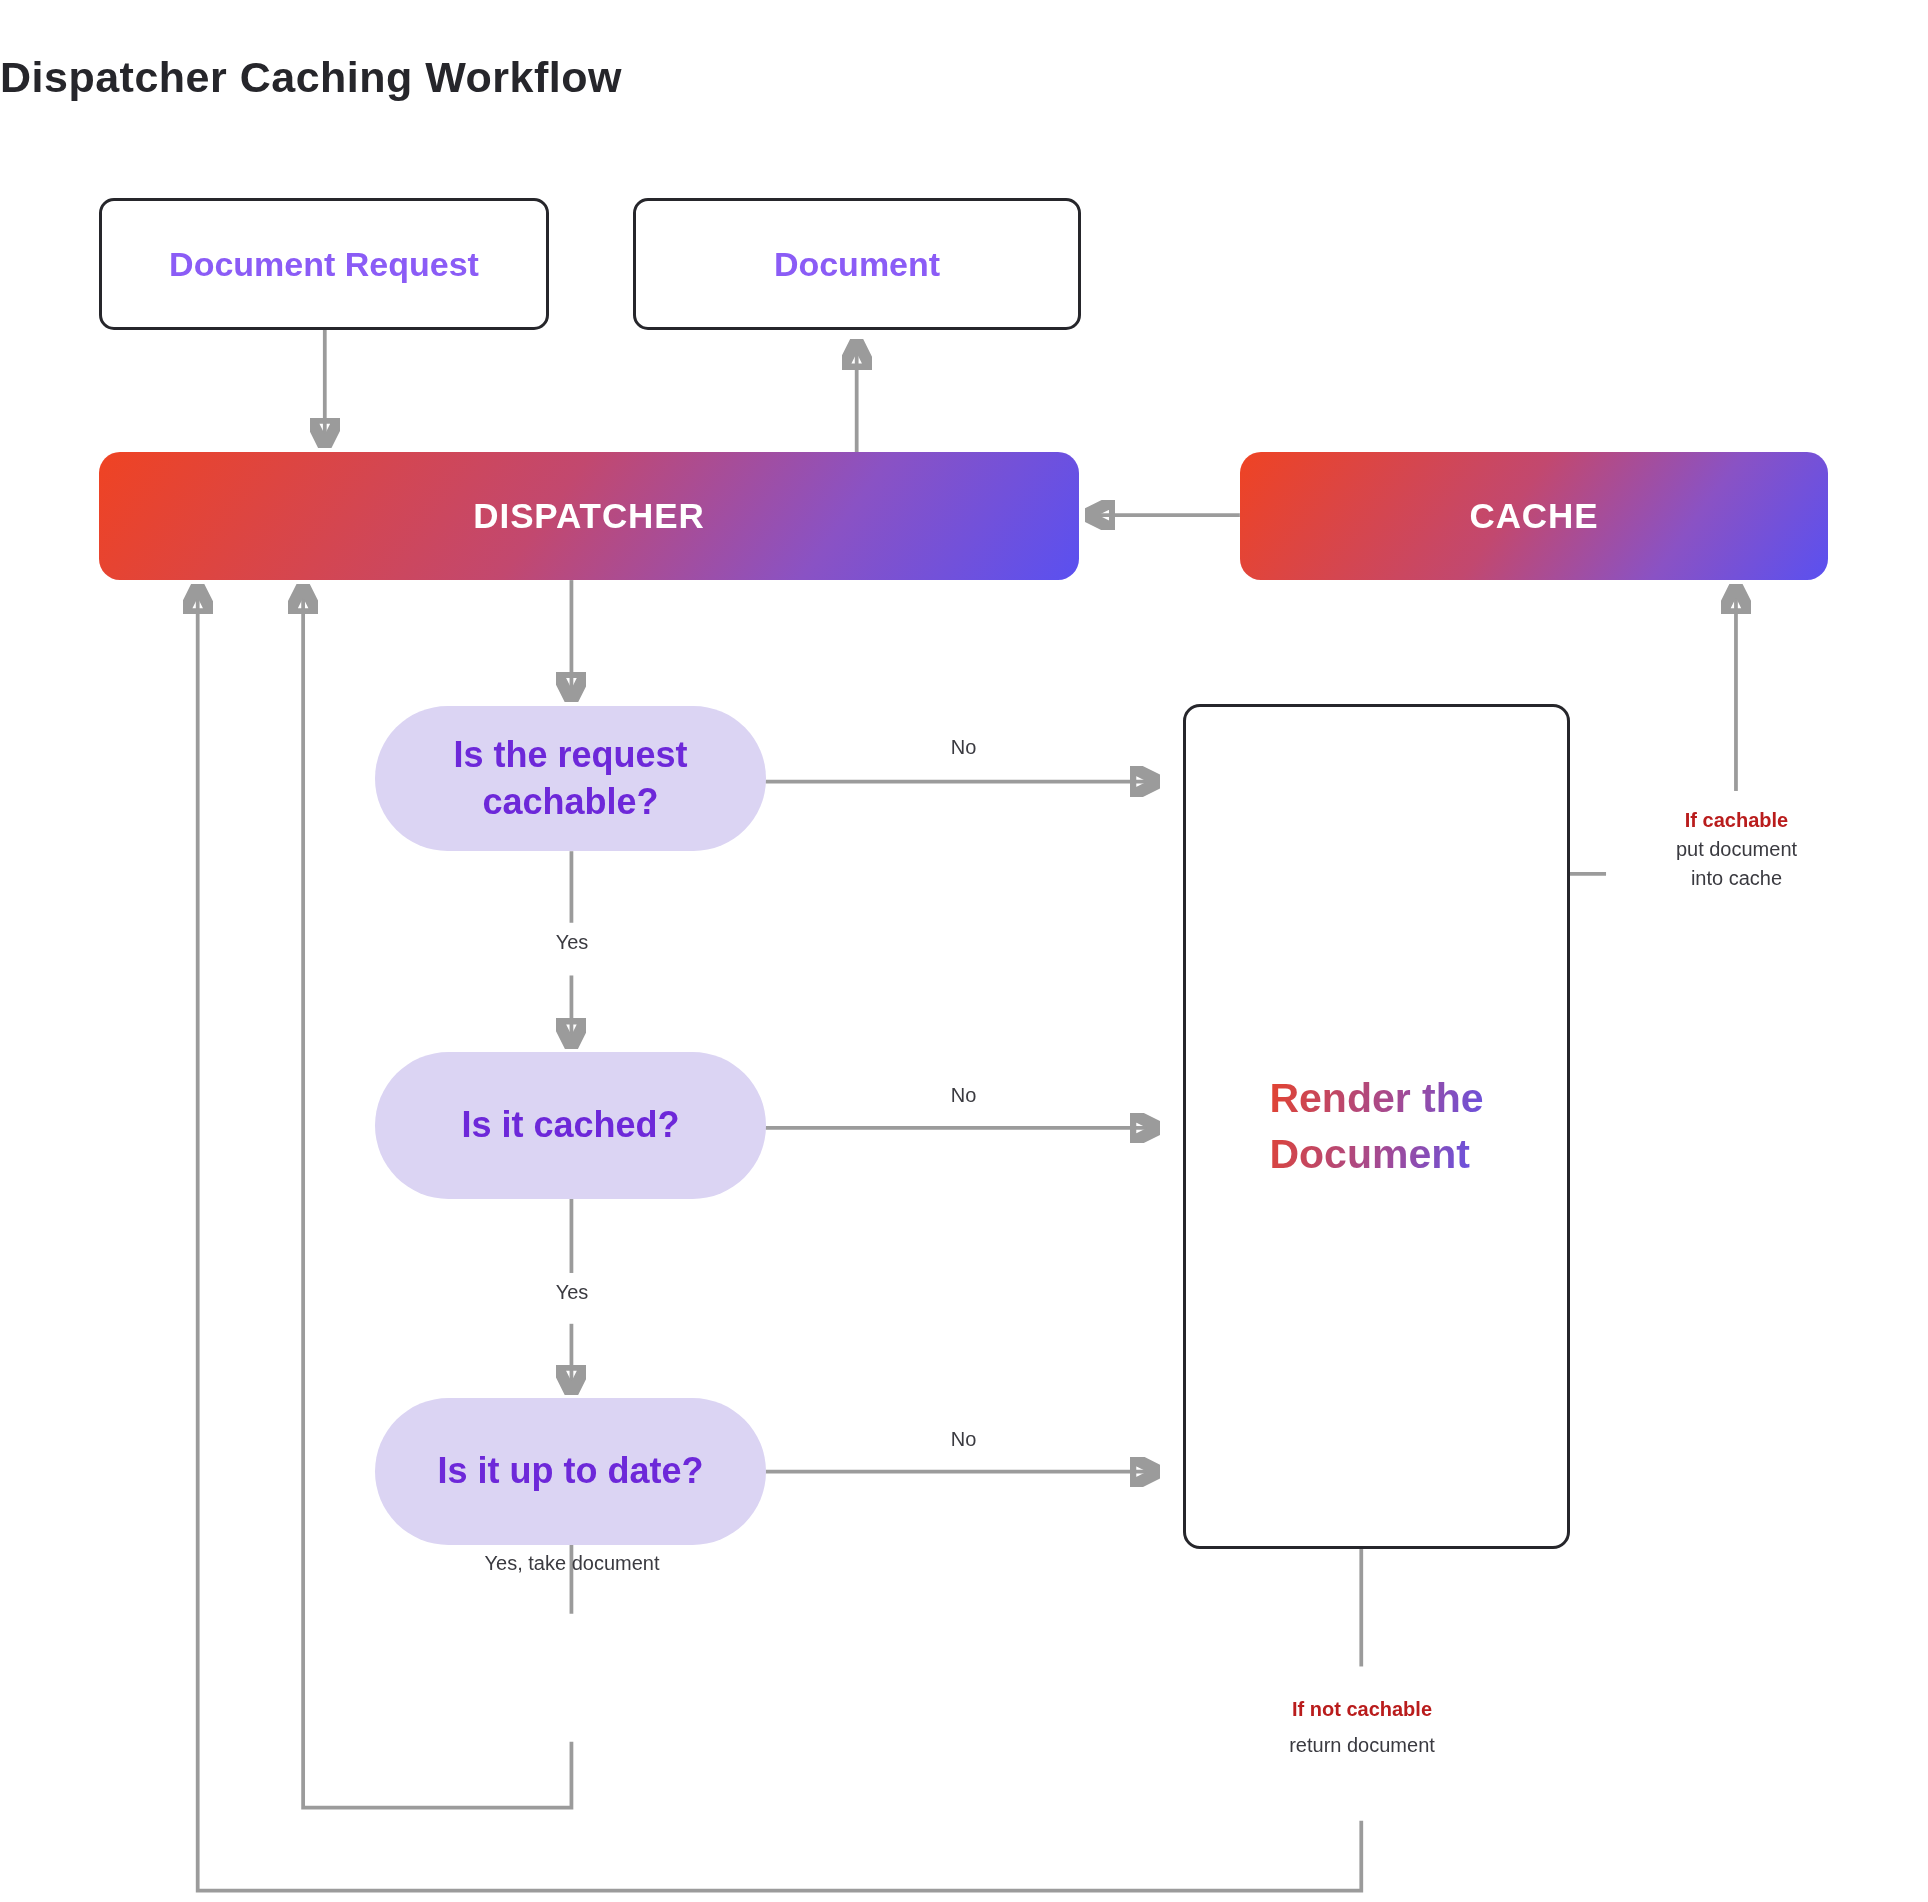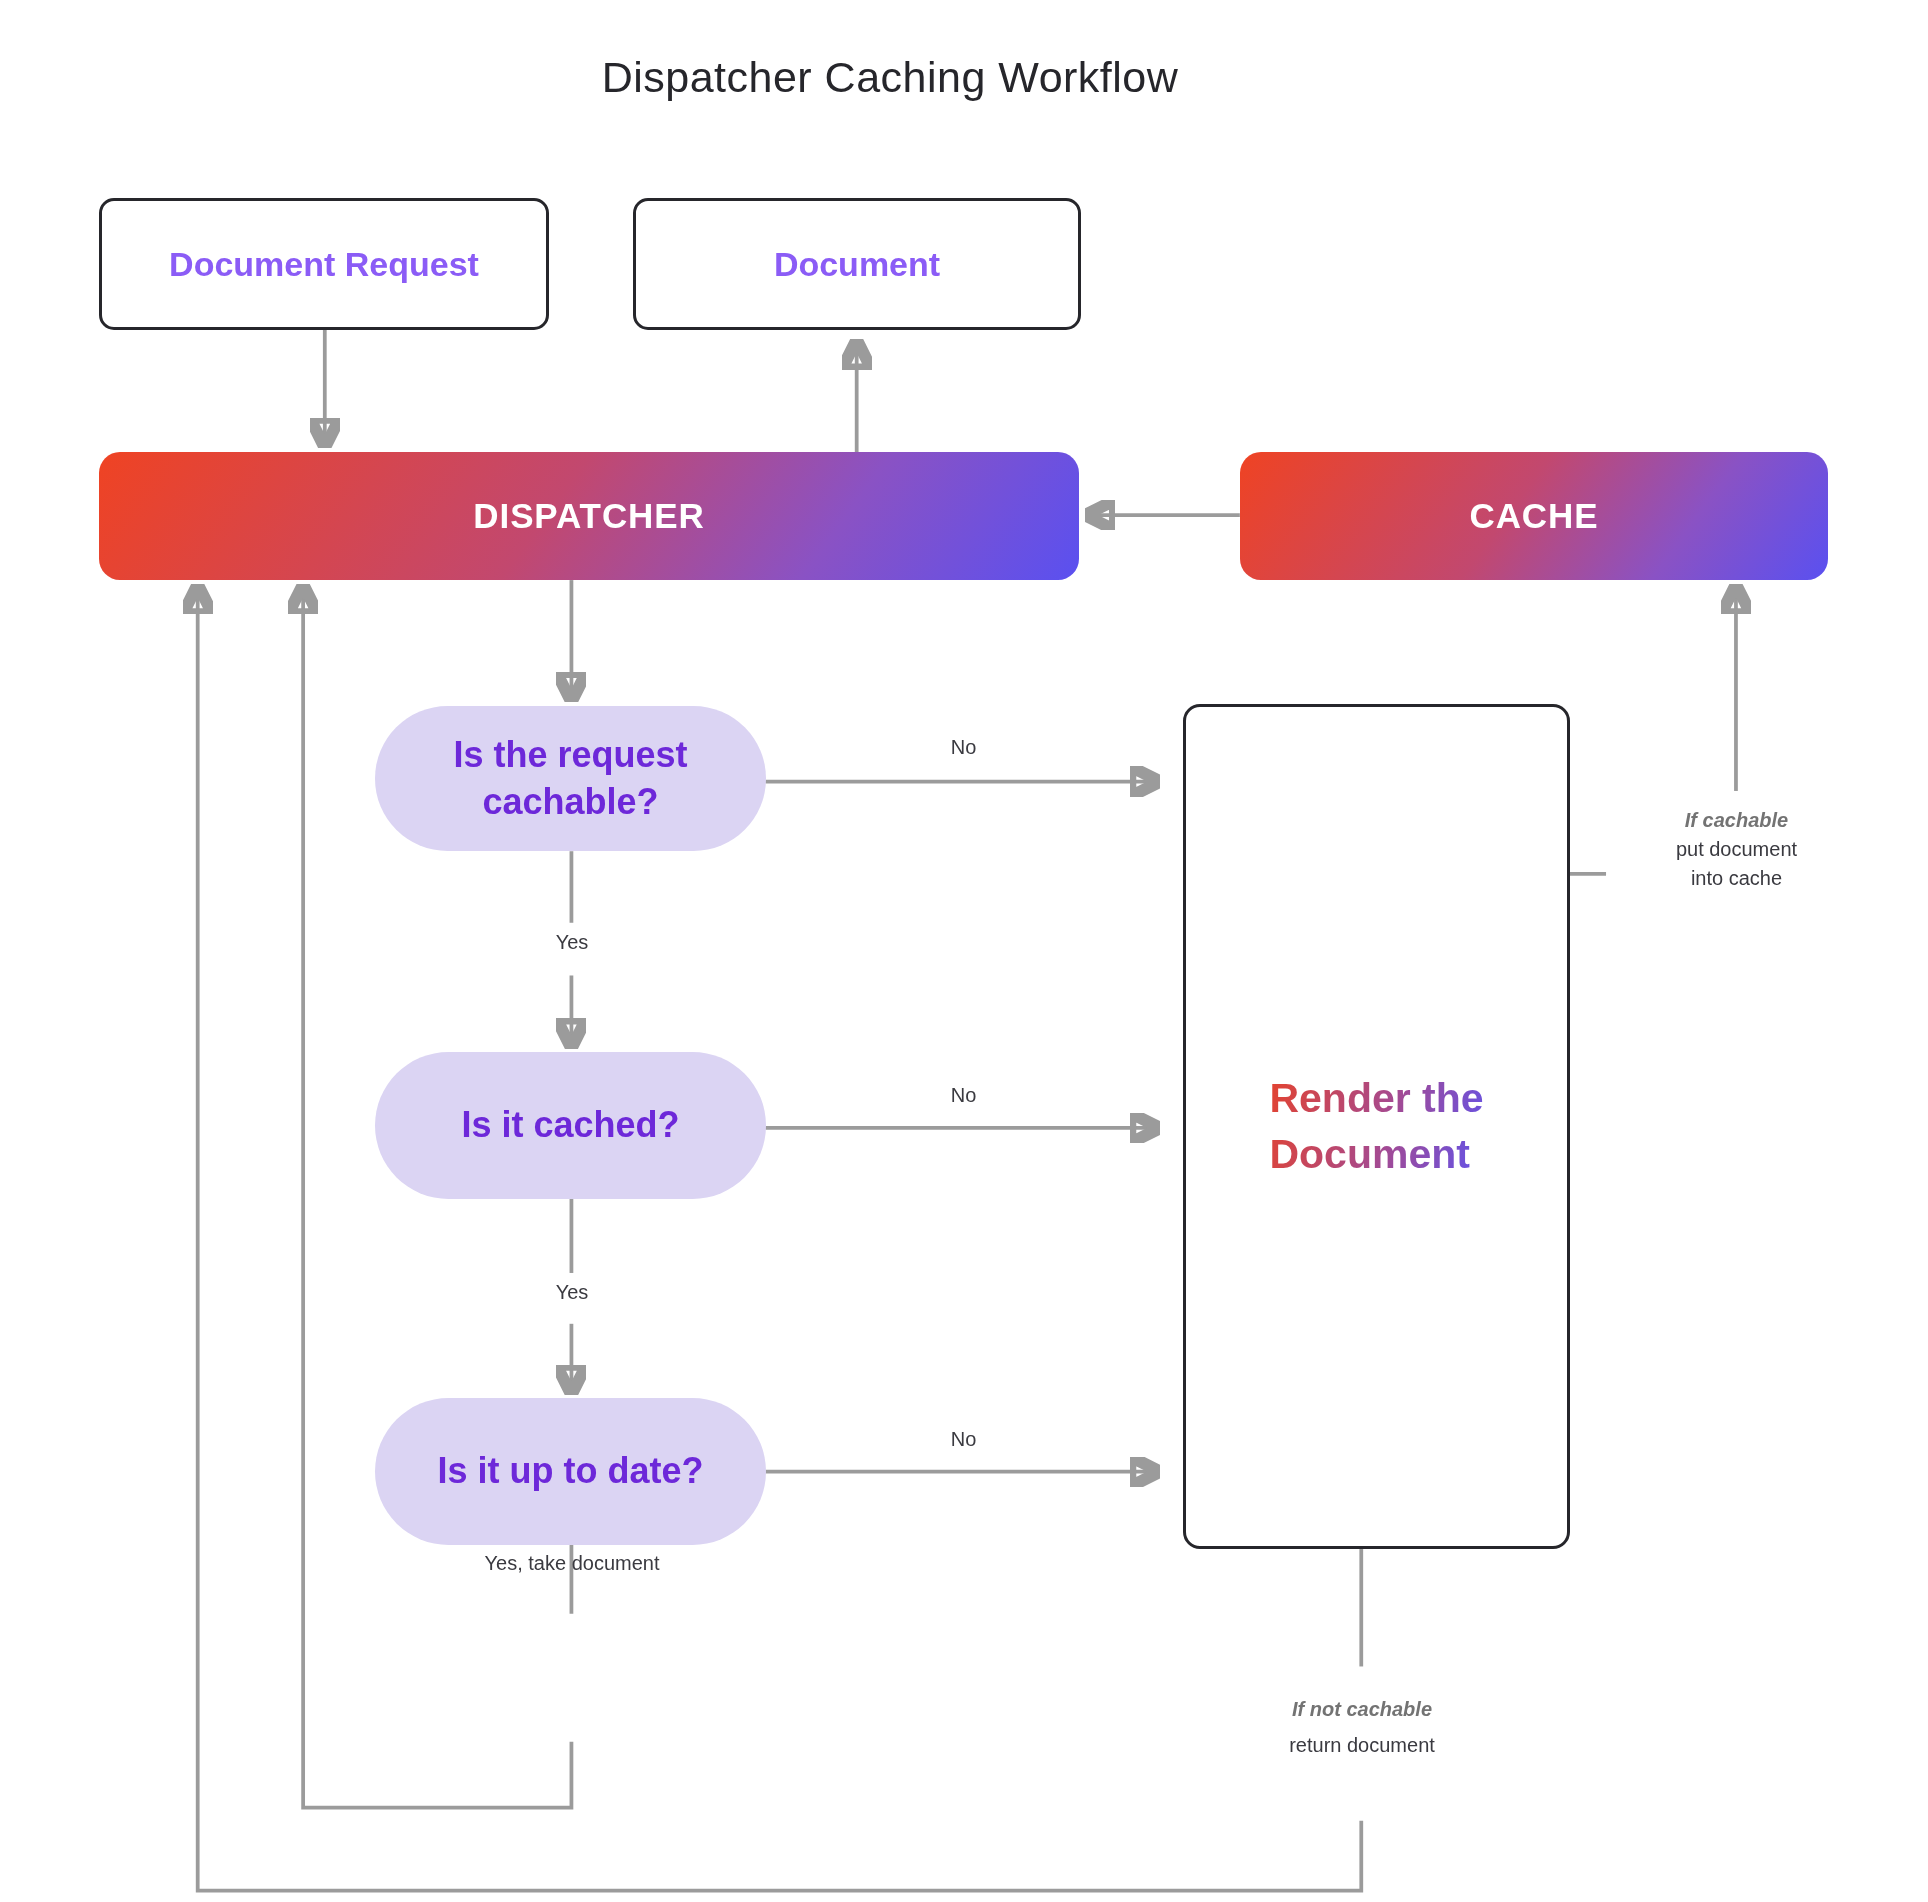--- a/index.html
+++ b/index.html
@@ -3,22 +3,22 @@
 <meta charset="utf-8">
 <style>
   html, body { margin:0; padding:0; background:#ffffff; }
   .canvas {
     position:relative; width:1928px; height:1902px; background:#ffffff;
     font-family:"Liberation Sans", sans-serif; overflow:hidden;
   }
   .abs { position:absolute; box-sizing:border-box; }
 
   .diagram-title {
-    left:0; top:53px; width:1780px; text-align:center;
-    font-size:43px; font-weight:400; color:#26262b; letter-spacing:0.5px;
+    left:0; top:53px; width:1780px; text-align:left;
+    font-size:43px; font-weight:700; color:#26262b; letter-spacing:0.5px;
   }
 
   .node-box {
     border:3.8px solid #26262b; border-radius:15px; background:#ffffff;
     display:flex; align-items:center; justify-content:center;
     font-size:34px; font-weight:600; color:#8b5cf6;
   }
 
   .bar {
     border-radius:21px; color:#ffffff; font-weight:700; font-size:35px;
@@ -26,21 +26,21 @@
     background:linear-gradient(126deg, #ef4323 0%, #c2486f 46%, #8a52c4 74%, #5a50f0 100%);
   }
 
   .pill {
     background:#dbd4f3; border-radius:941px;
     display:flex; align-items:center; justify-content:center; text-align:center;
     font-size:36px; font-weight:600; color:#6d28d9; line-height:1.28;
   }
 
   .lbl { color:#3a3a40; font-size:20px; text-align:center; line-height:1.45; }
-  .lbl .bold-line { font-weight:700; color:#737373;font-style:italic; }
+  .lbl .bold-line { font-weight:700; color:#b91c1c; }
   .lbl-block div { white-space:nowrap; }
 
   .render-box {
     border:3.8px solid #26262b; border-radius:17px; background:#ffffff;
     display:flex; align-items:center; justify-content:center;
   }
   .gradient-text {
     font-size:41px; font-weight:600; line-height:1.35; text-align:left;
     background:linear-gradient(105deg, #e4432e 0%, #a44a92 55%, #6053ec 100%);
     -webkit-background-clip:text; background-clip:text; color:transparent;

